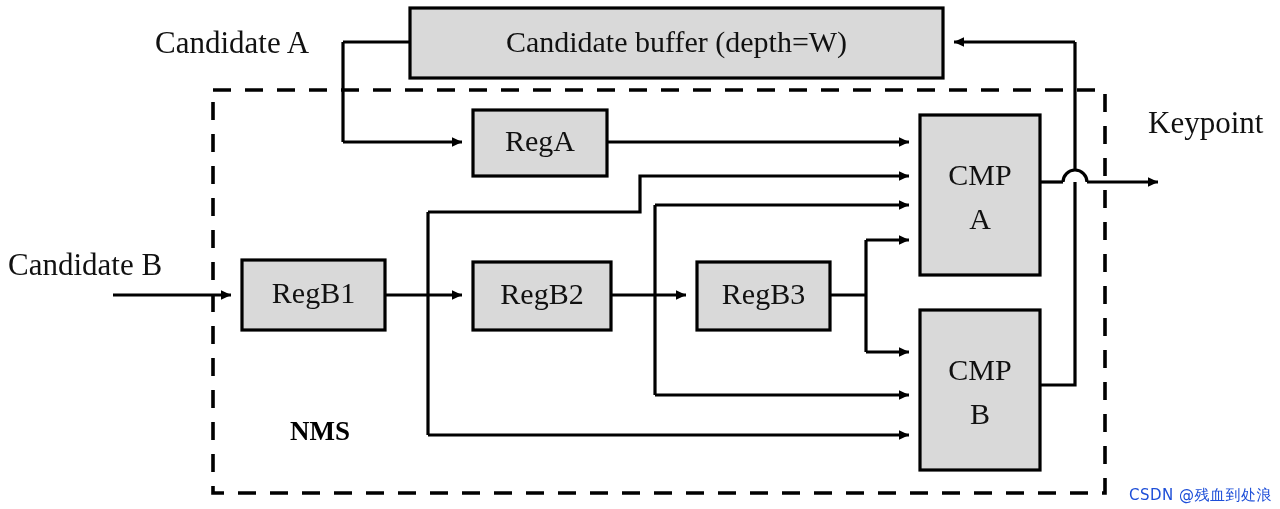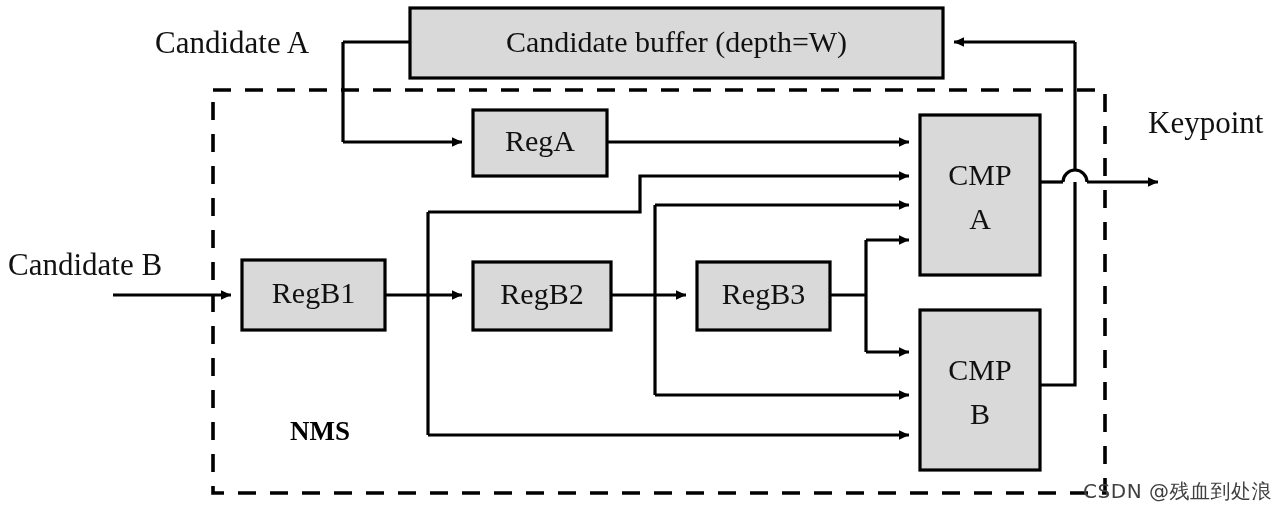--- a/index.html
+++ b/index.html
@@ -63,22 +63,22 @@
     stroke: #000000;
     stroke-width: 3.6;
     fill: none;
     stroke-dasharray: 18 14;
   }
   .watermark {
     position: absolute;
     right: 8px;
     bottom: 4px;
     font-family: "DejaVu Sans", sans-serif;
-    font-size: 20px;
-    color: #404040;
+    font-size: 15px;
+    color: #1d4ed8;
     white-space: nowrap;
     letter-spacing: 0.5px;
   }
 </style>
 </head>
 <body>
 
 <div id="stage">
 
   <svg id="diagram" viewBox="0 0 1280 509">

